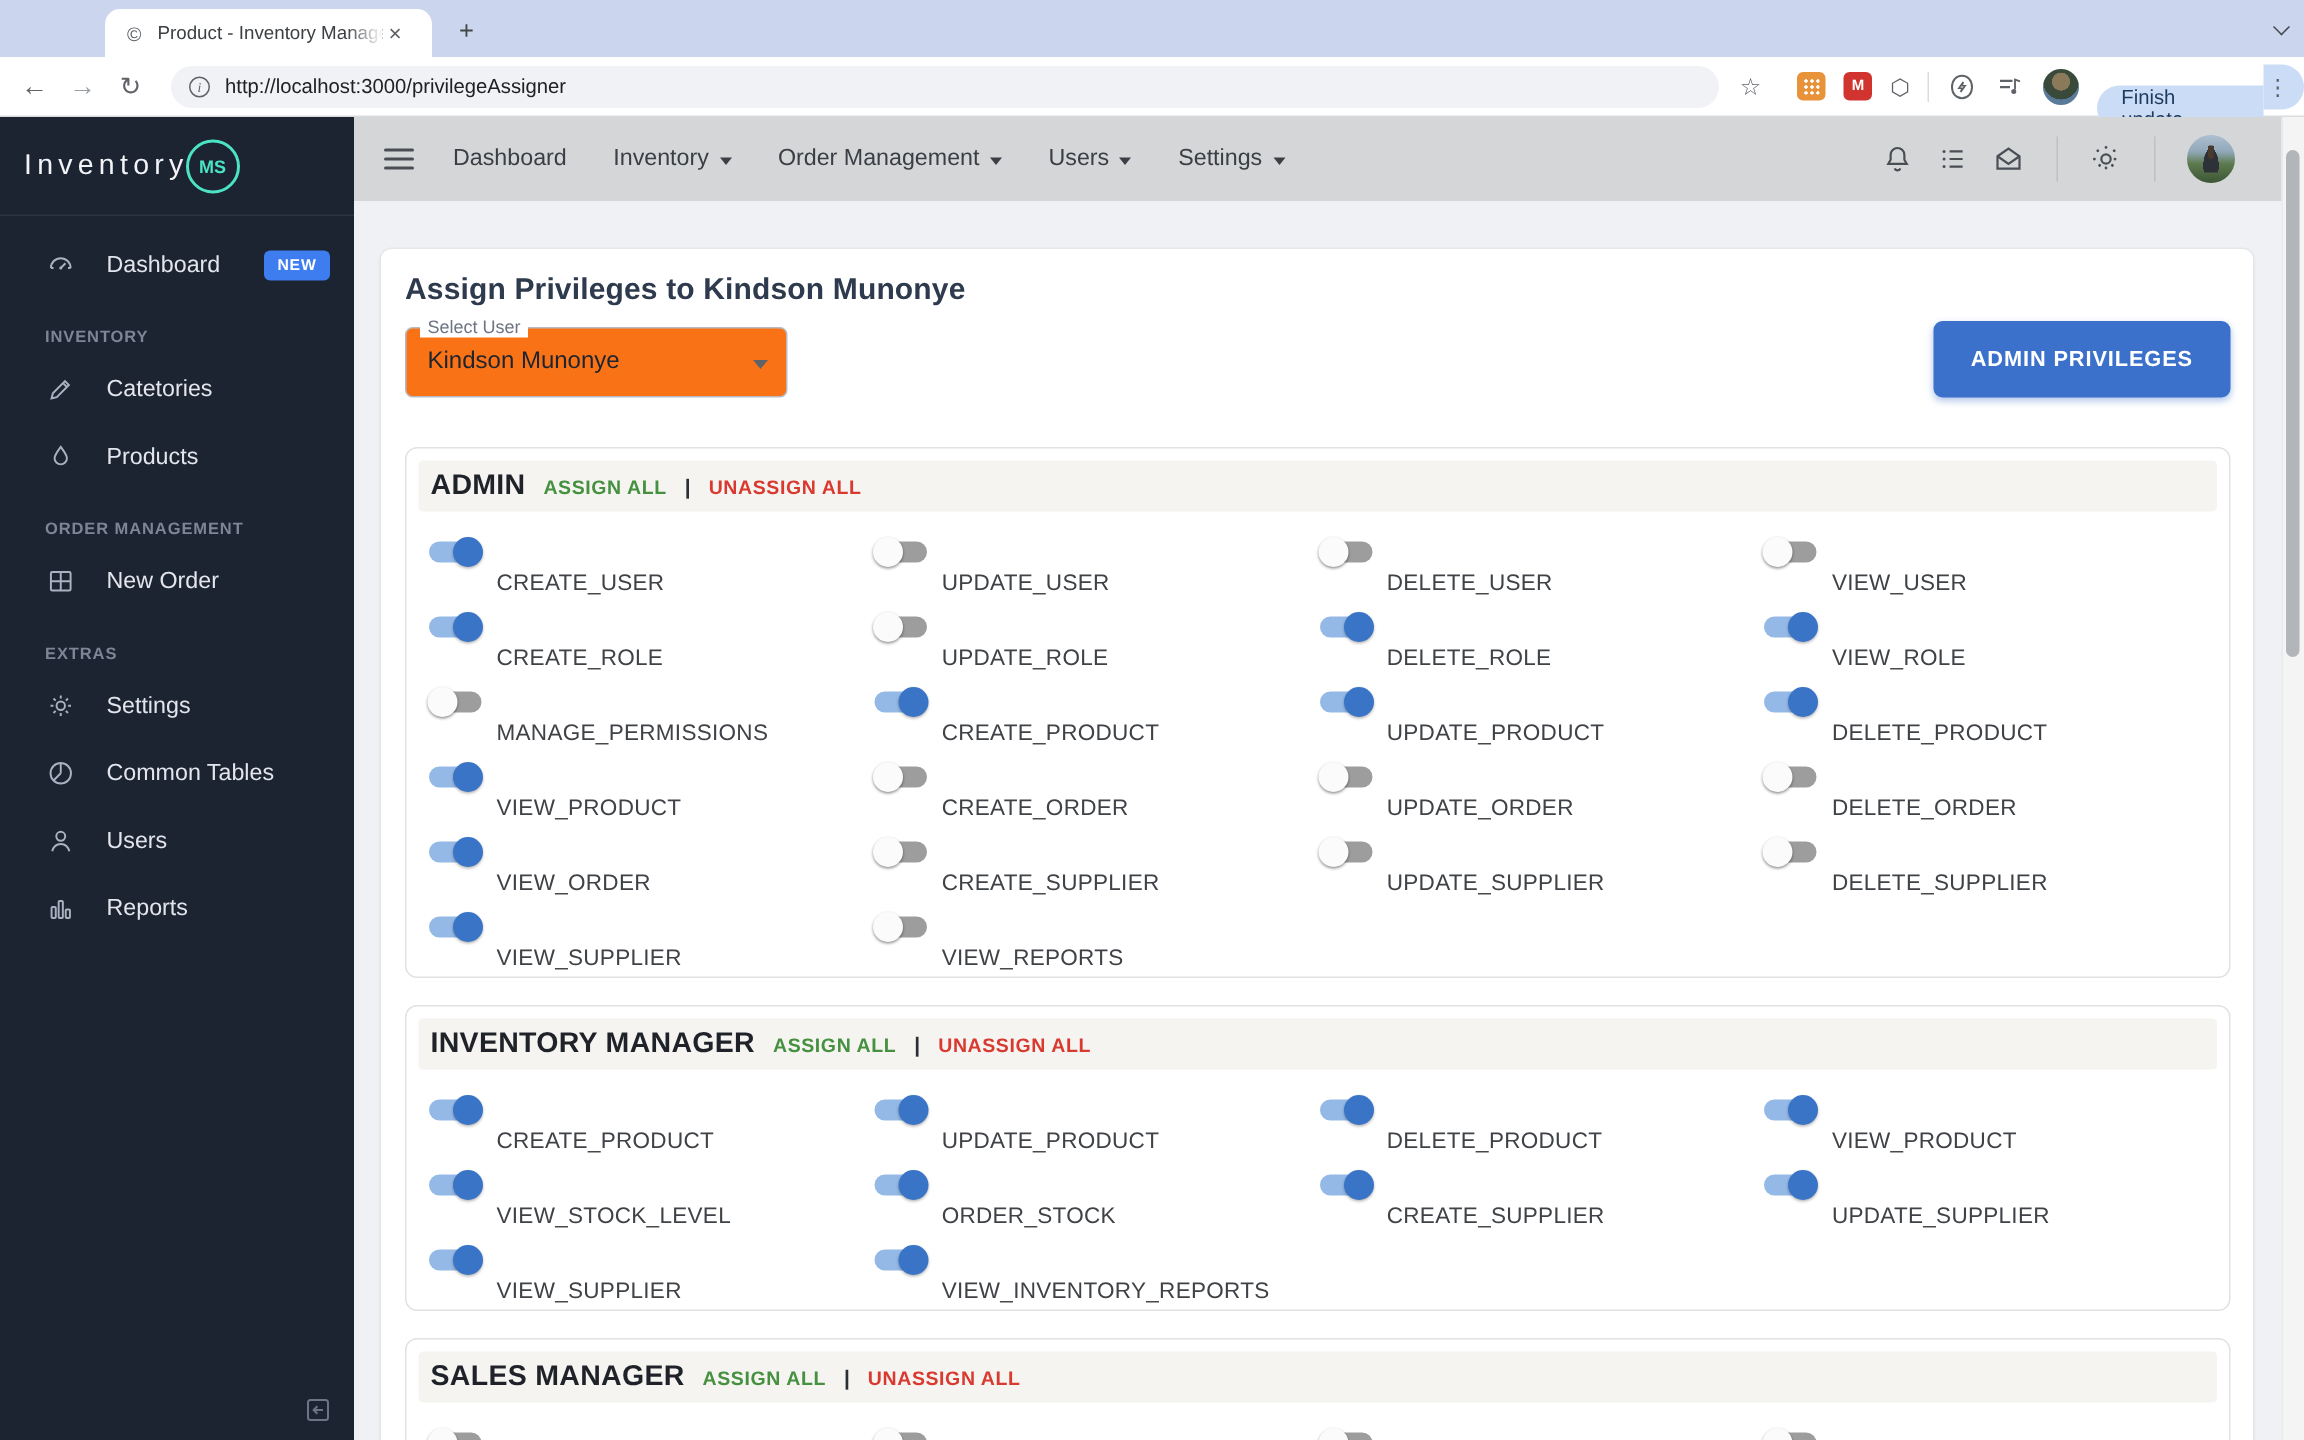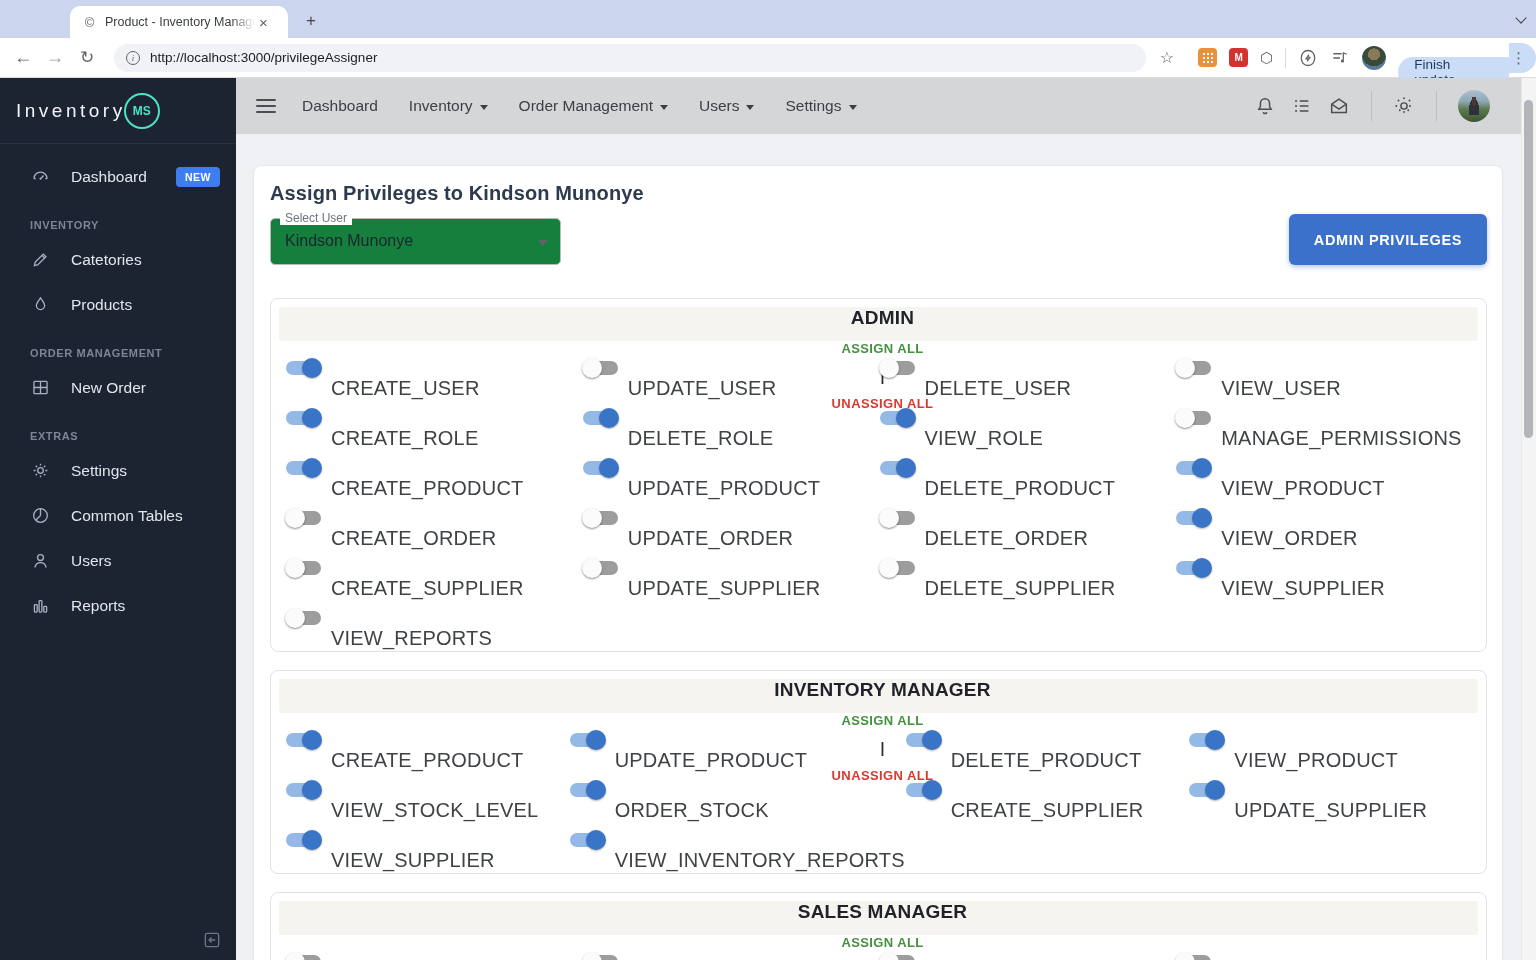--- a/index.html
+++ b/index.html
@@ -63,41 +63,41 @@
   .app-avatar { width:32px; height:32px; border-radius:50%; cursor:pointer;
     background:linear-gradient(180deg,#aebfd0 0%,#8fa8b8 35%,#5d7a4e 60%,#3c5535 100%);
     position:relative; overflow:hidden; }
   .app-avatar::after { content:""; position:absolute; left:10px; top:7px; width:12px; height:18px; background:radial-gradient(ellipse at 50% 22%, #4a3a2e 0 26%, transparent 27%), radial-gradient(ellipse at 50% 75%, #2e3138 0 60%, transparent 61%); }
 
   
   .content { position:absolute; left:236px; top:134px; width:1300px; height:826px; background:#f0f1f4; }
   .maincard { position:absolute; left:17px; top:31px; width:1250px; height:900px; background:#fff; border-radius:8px; border:1px solid #e6e7ea; box-shadow:0 1px 2px rgba(0,0,0,0.04); padding:16px 15px 0 16px; }
   .page-title { font-size:20px; font-weight:600; color:#2e3a4d; letter-spacing:0.1px; }
   .select-row { position:relative; margin-top:13px; height:50px; }
-  .mui-select { position:relative; width:291px; height:47px; border:1px solid #b7bbc1; border-radius:5px; background:#15803d; cursor:pointer; }
+  .mui-select { position:relative; width:255px; height:47px; border:1px solid #b7bbc1; border-radius:5px; background:#f97316; cursor:pointer; }
   .mui-label { position:absolute; top:-8px; left:9px; background:#fff; padding:0 5px; font-size:12px; color:#6d7482; }
   .mui-value { position:absolute; left:14px; top:13px; font-size:16px; color:#1d2430; font-weight:500; }
   .mui-caret { position:absolute; right:12px; top:21px; width:0; height:0; border-left:5px solid transparent; border-right:5px solid transparent; border-top:6px solid #5f6368; }
   .save-btn { position:absolute; right:0; top:-4px; height:51px; background:var(--accent_blue,#3b71ca); color:#fff; border:none; border-radius:6px; padding:0 25px; font-size:14.5px; font-weight:bold; letter-spacing:0.6px; font-family:"Liberation Sans", sans-serif; box-shadow:0 2px 5px rgba(59,113,202,0.4); cursor:pointer; }
 
   .sections { margin-top:30px; display:flex; flex-direction:column; gap:18px; }
   .section-card { border:1px solid #e2e2e2; border-radius:8px; background:#fff; padding:8px 8px; }
-  .section-head { background:#f6f4f1; border-radius:3px; height:34px; display:flex; align-items:center; padding-left:8px; gap:12px;flex-direction:column; }
+  .section-head { background:#f6f4f1; border-radius:3px; height:34px; display:flex; align-items:center; padding-left:8px; gap:12px; }
   .section-title { font-size:19px; font-weight:bold; color:#1f2329; letter-spacing:0.2px; }
   .assign-all { font-size:13px; font-weight:bold; color:var(--assign_green,#459140); letter-spacing:0.4px; cursor:pointer; }
   .head-sep { font-size:14px; font-weight:bold; color:#2a2f36; }
   .unassign-all { font-size:13px; font-weight:bold; color:var(--unassign_red,#d93a30); letter-spacing:0.4px; cursor:pointer; }
   .priv-grid { display:grid; grid-template-columns:repeat(4,1fr); grid-auto-rows:50px; padding:2px 6px 0 6px; }
   .priv { display:flex; align-items:center; gap:9px; }
   .switch { position:relative; width:37px; height:20px; flex:none; cursor:pointer; }
   .switch .track { position:absolute; left:1px; top:3px; width:35px; height:14px; border-radius:7px; background:#9d9d9d; }
   .switch .thumb { position:absolute; top:0; left:0; width:20px; height:20px; border-radius:50%; background:#fbfbfb; box-shadow:0 1px 2px rgba(0,0,0,0.45); }
   .switch.on .track { background:var(--toggle_on_track,#94b9e6); }
   .switch.on .thumb { left:17px; background:var(--toggle_on,#3a74c7); box-shadow:0 1px 2px rgba(0,0,0,0.3); }
-  .priv-label { font-size:20px; color:#3f4246; letter-spacing:0.2px;margin-top:40px; }
+  .priv-label { font-size:15px; color:#3f4246; letter-spacing:0.2px;margin-top:40px; }
 
   
   .scroll-track { position:absolute; right:0; top:78px; width:15px; height:882px; background:#f4f4f5; border-left:1px solid #e9e9ea; }
   .scroll-thumb { position:absolute; right:3px; top:22px; width:9px; height:338px; border-radius:5px; background:#b2b5ba; }
 
   svg { display:block; width:100%; height:100%; }
 </style>
 </head>
 <body>
 
@@ -349,20 +349,27 @@
               <span class="priv-label">VIEW_USER</span>
             </div>
             <div class="priv">
               <span class="switch on">
                 <span class="track"></span>
                 <span class="thumb"></span>
               </span>
               <span class="priv-label">CREATE_ROLE</span>
             </div>
             <div class="priv">
+              <span class="switch">
+                <span class="track"></span>
+                <span class="thumb"></span>
+              </span>
+              <span class="priv-label">UPDATE_ROLE</span>
+            </div>
+            <div class="priv">
               <span class="switch on">
                 <span class="track"></span>
                 <span class="thumb"></span>
               </span>
               <span class="priv-label">DELETE_ROLE</span>
             </div>
             <div class="priv">
               <span class="switch on">
                 <span class="track"></span>
                 <span class="thumb"></span>

